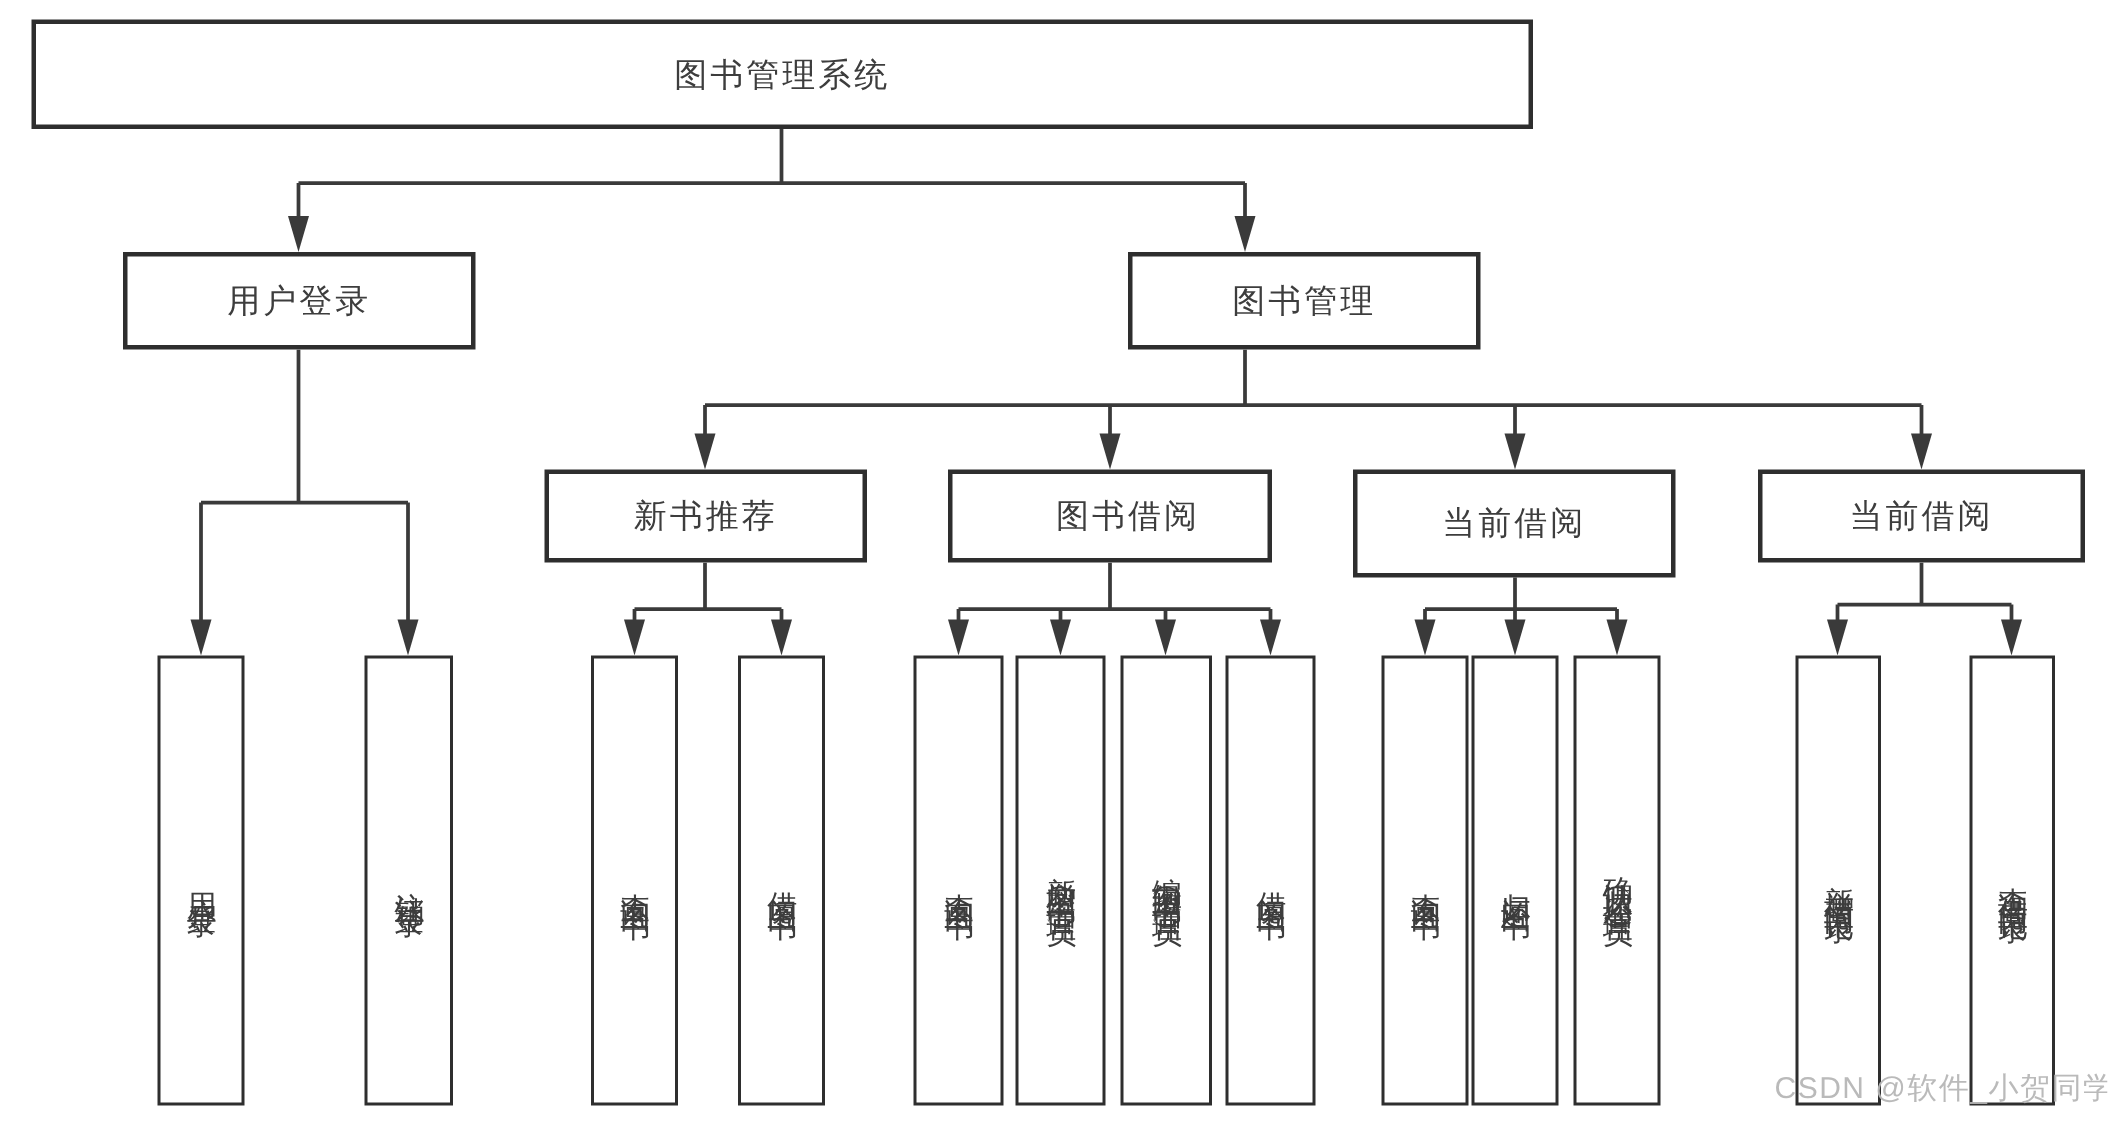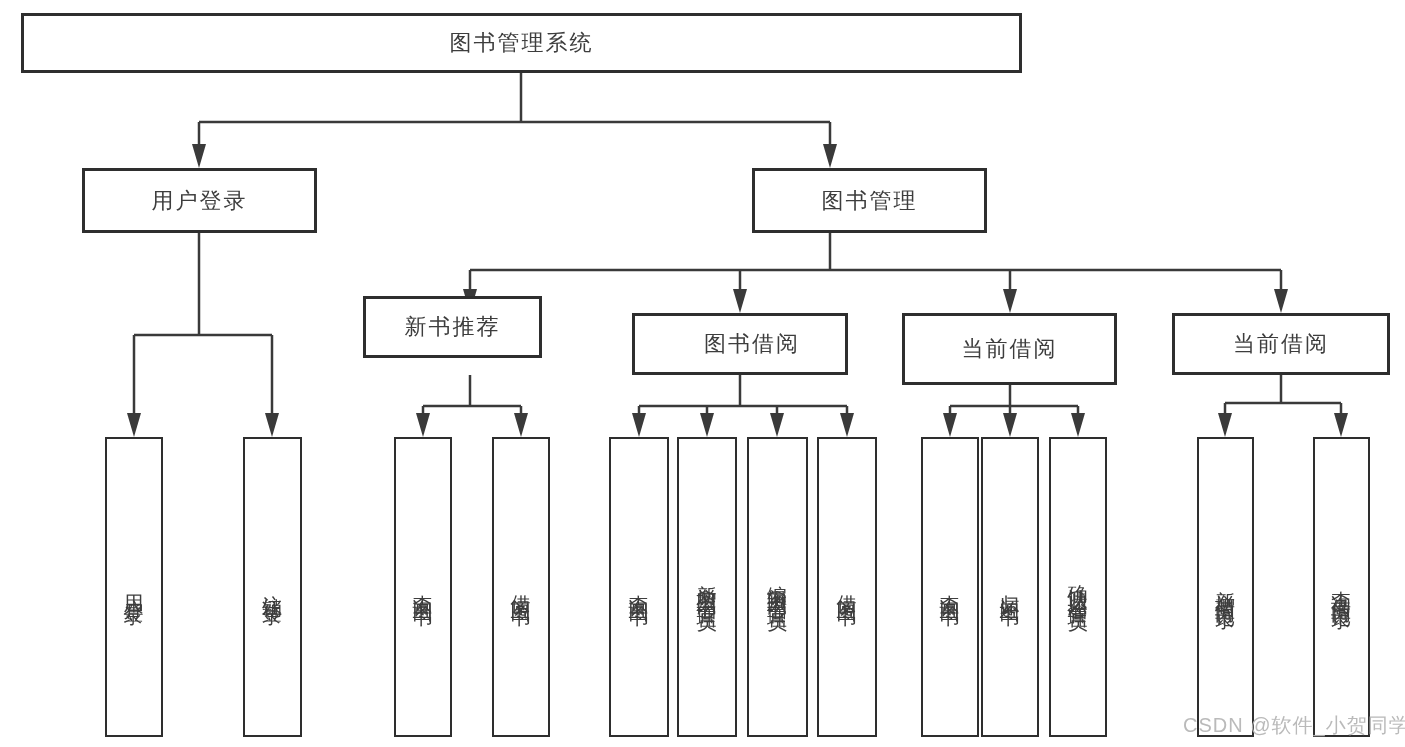--- a/index.html
+++ b/index.html
@@ -126,32 +126,32 @@
 
       <use href="#ah" transform="translate(950,437)"></use>
       <use href="#ah" transform="translate(1010,437)"></use>
       <use href="#ah" transform="translate(1078,437)"></use>
 
       <use href="#ah" transform="translate(1225,437)"></use>
       <use href="#ah" transform="translate(1341,437)"></use>
     </g>
   </svg>
 
-  <div class="node h" style="left:21px; top:13px; width:1001px; height:60px;">
+  <div class="node h" style="left:21px; top:13px; width:1001px; height:73px;">
     <span>图书管理系统</span>
   </div>
 
   <div class="node h" style="left:82px; top:168px; width:235px; height:65px;">
     <span>用户登录</span>
   </div>
   <div class="node h" style="left:712px; top:168px; width:235px; height:65px;margin-left:40px;">
     <span>图书管理</span>
   </div>
 
-  <div class="node h" style="left:363px; top:296px; width:179px; height:62px;">
+  <div class="node h" style="left:363px; top:313px; width:215px; height:62px;">
     <span>新书推荐</span>
   </div>
   <div class="node h" style="left:632px; top:313px; width:216px; height:62px;padding-left:24px;">
     <span>图书借阅</span>
   </div>
   <div class="node h" style="left:902px; top:313px; width:215px; height:72px;">
     <span>当前借阅</span>
   </div>
   <div class="node h" style="left:1172px; top:313px; width:218px; height:62px;">
     <span>当前借阅</span>

